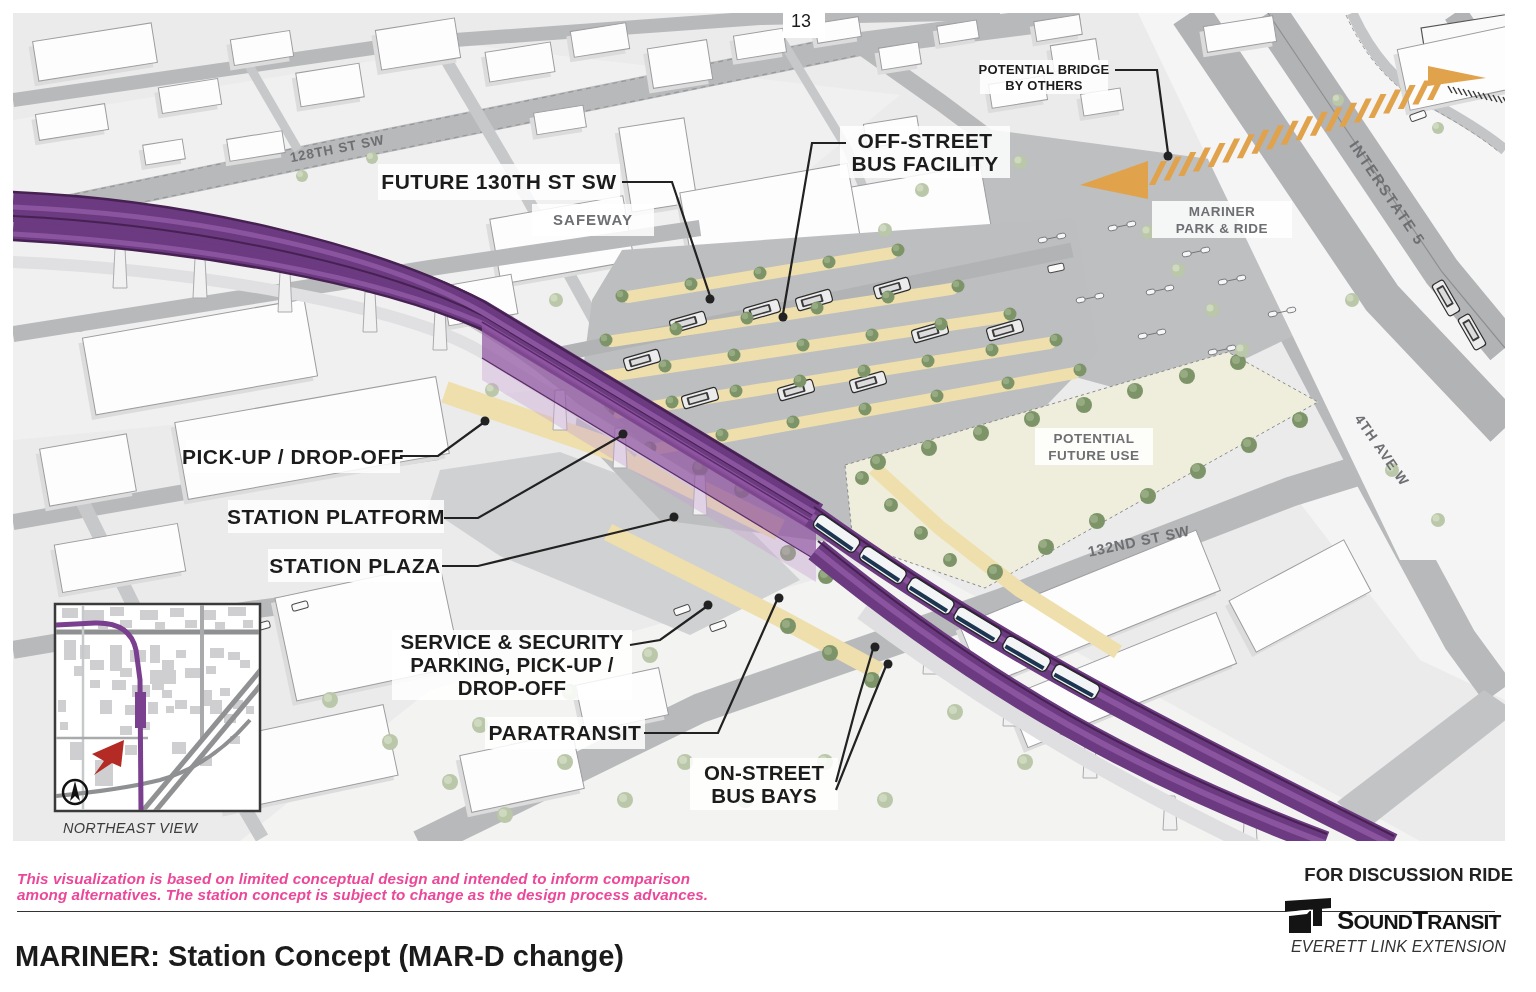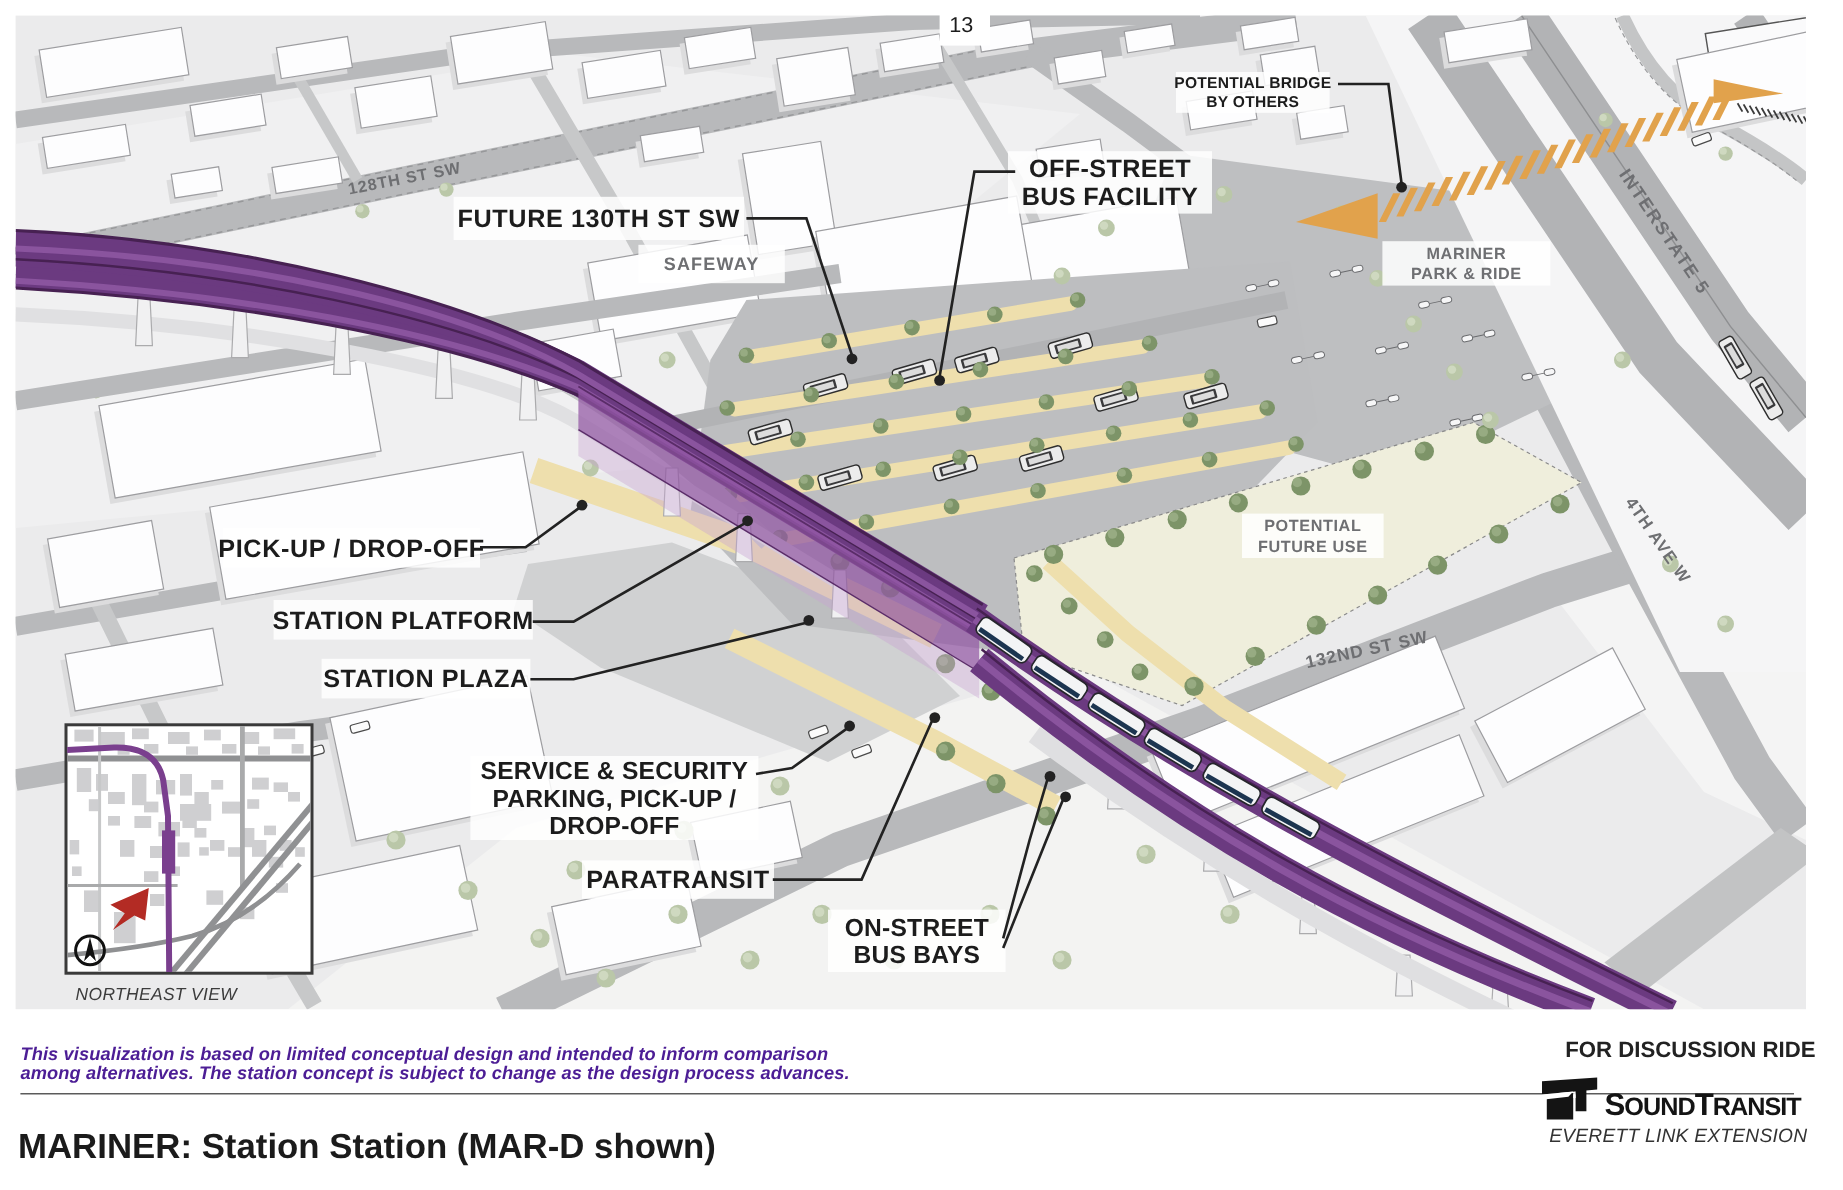--- a/index.html
+++ b/index.html
@@ -1186,27 +1186,27 @@
 <polygon points="75,781 70,801 75,796 80,801" fill="#111"></polygon>
 </g>
     </g>
 
 <text x="63" y="833" font-size="14.5" font-style="italic" fill="#3c3c3c" letter-spacing="0.3">NORTHEAST VIEW</text>
 
 <rect x="783" y="0" width="42" height="38" fill="#ffffff"></rect>
 <text x="791" y="27" font-size="18" fill="#1c1c1c">13</text>
 </svg>
 
-<div style="position:absolute;left:17px;top:871px;width:760px;font-size:15.2px;font-style:italic;font-weight:bold;color:#4c1d95;line-height:15.5px;letter-spacing:0.1px;">This visualization is based on limited conceptual design and intended to inform comparison<br>among alternatives. The station concept is subject to change as the design process advances.</div>
+<div style="position:absolute;left:17px;top:871px;width:760px;font-size:15.2px;font-style:italic;font-weight:bold;color:#ec4899;line-height:15.5px;letter-spacing:0.1px;">This visualization is based on limited conceptual design and intended to inform comparison<br>among alternatives. The station concept is subject to change as the design process advances.</div>
 
 <div style="position:absolute;right:23px;top:864px;font-size:18.5px;font-weight:bold;color:#222;">FOR DISCUSSION RIDE</div>
 
 <div style="position:absolute;left:17px;top:911px;width:1478px;border-top:1.6px solid #333;"></div>
 
-<div style="position:absolute;left:15px;top:940px;font-size:29px;font-weight:bold;color:#1b1b1b;">MARINER: Station Station (MAR-D shown)</div>
+<div style="position:absolute;left:15px;top:940px;font-size:29px;font-weight:bold;color:#1b1b1b;">MARINER: Station Concept (MAR-D change)</div>
 
 <div style="position:absolute;left:1283px;top:895px;"><svg width="252" height="66" viewBox="0 0 252 66">
       <g fill="#141414">
         <polygon points="2,6 48,3 48,13 2,17"></polygon>
         <polygon points="6,18 28,16 28,38 6,38"></polygon>
         <polygon points="30,13 39,13 39,31 30,31"></polygon>
       </g>
       <polygon points="2,17 28,14.5 24,19 2,21.5" fill="#ffffff"></polygon>
       <polygon points="28,16 30,15.8 30,20 28,20" fill="#ffffff"></polygon>
       <text x="54" y="34" font-size="26" font-weight="bold" fill="#141414" letter-spacing="-0.8">S<tspan font-size="21">OUND</tspan>T<tspan font-size="21">RANSIT</tspan></text>

